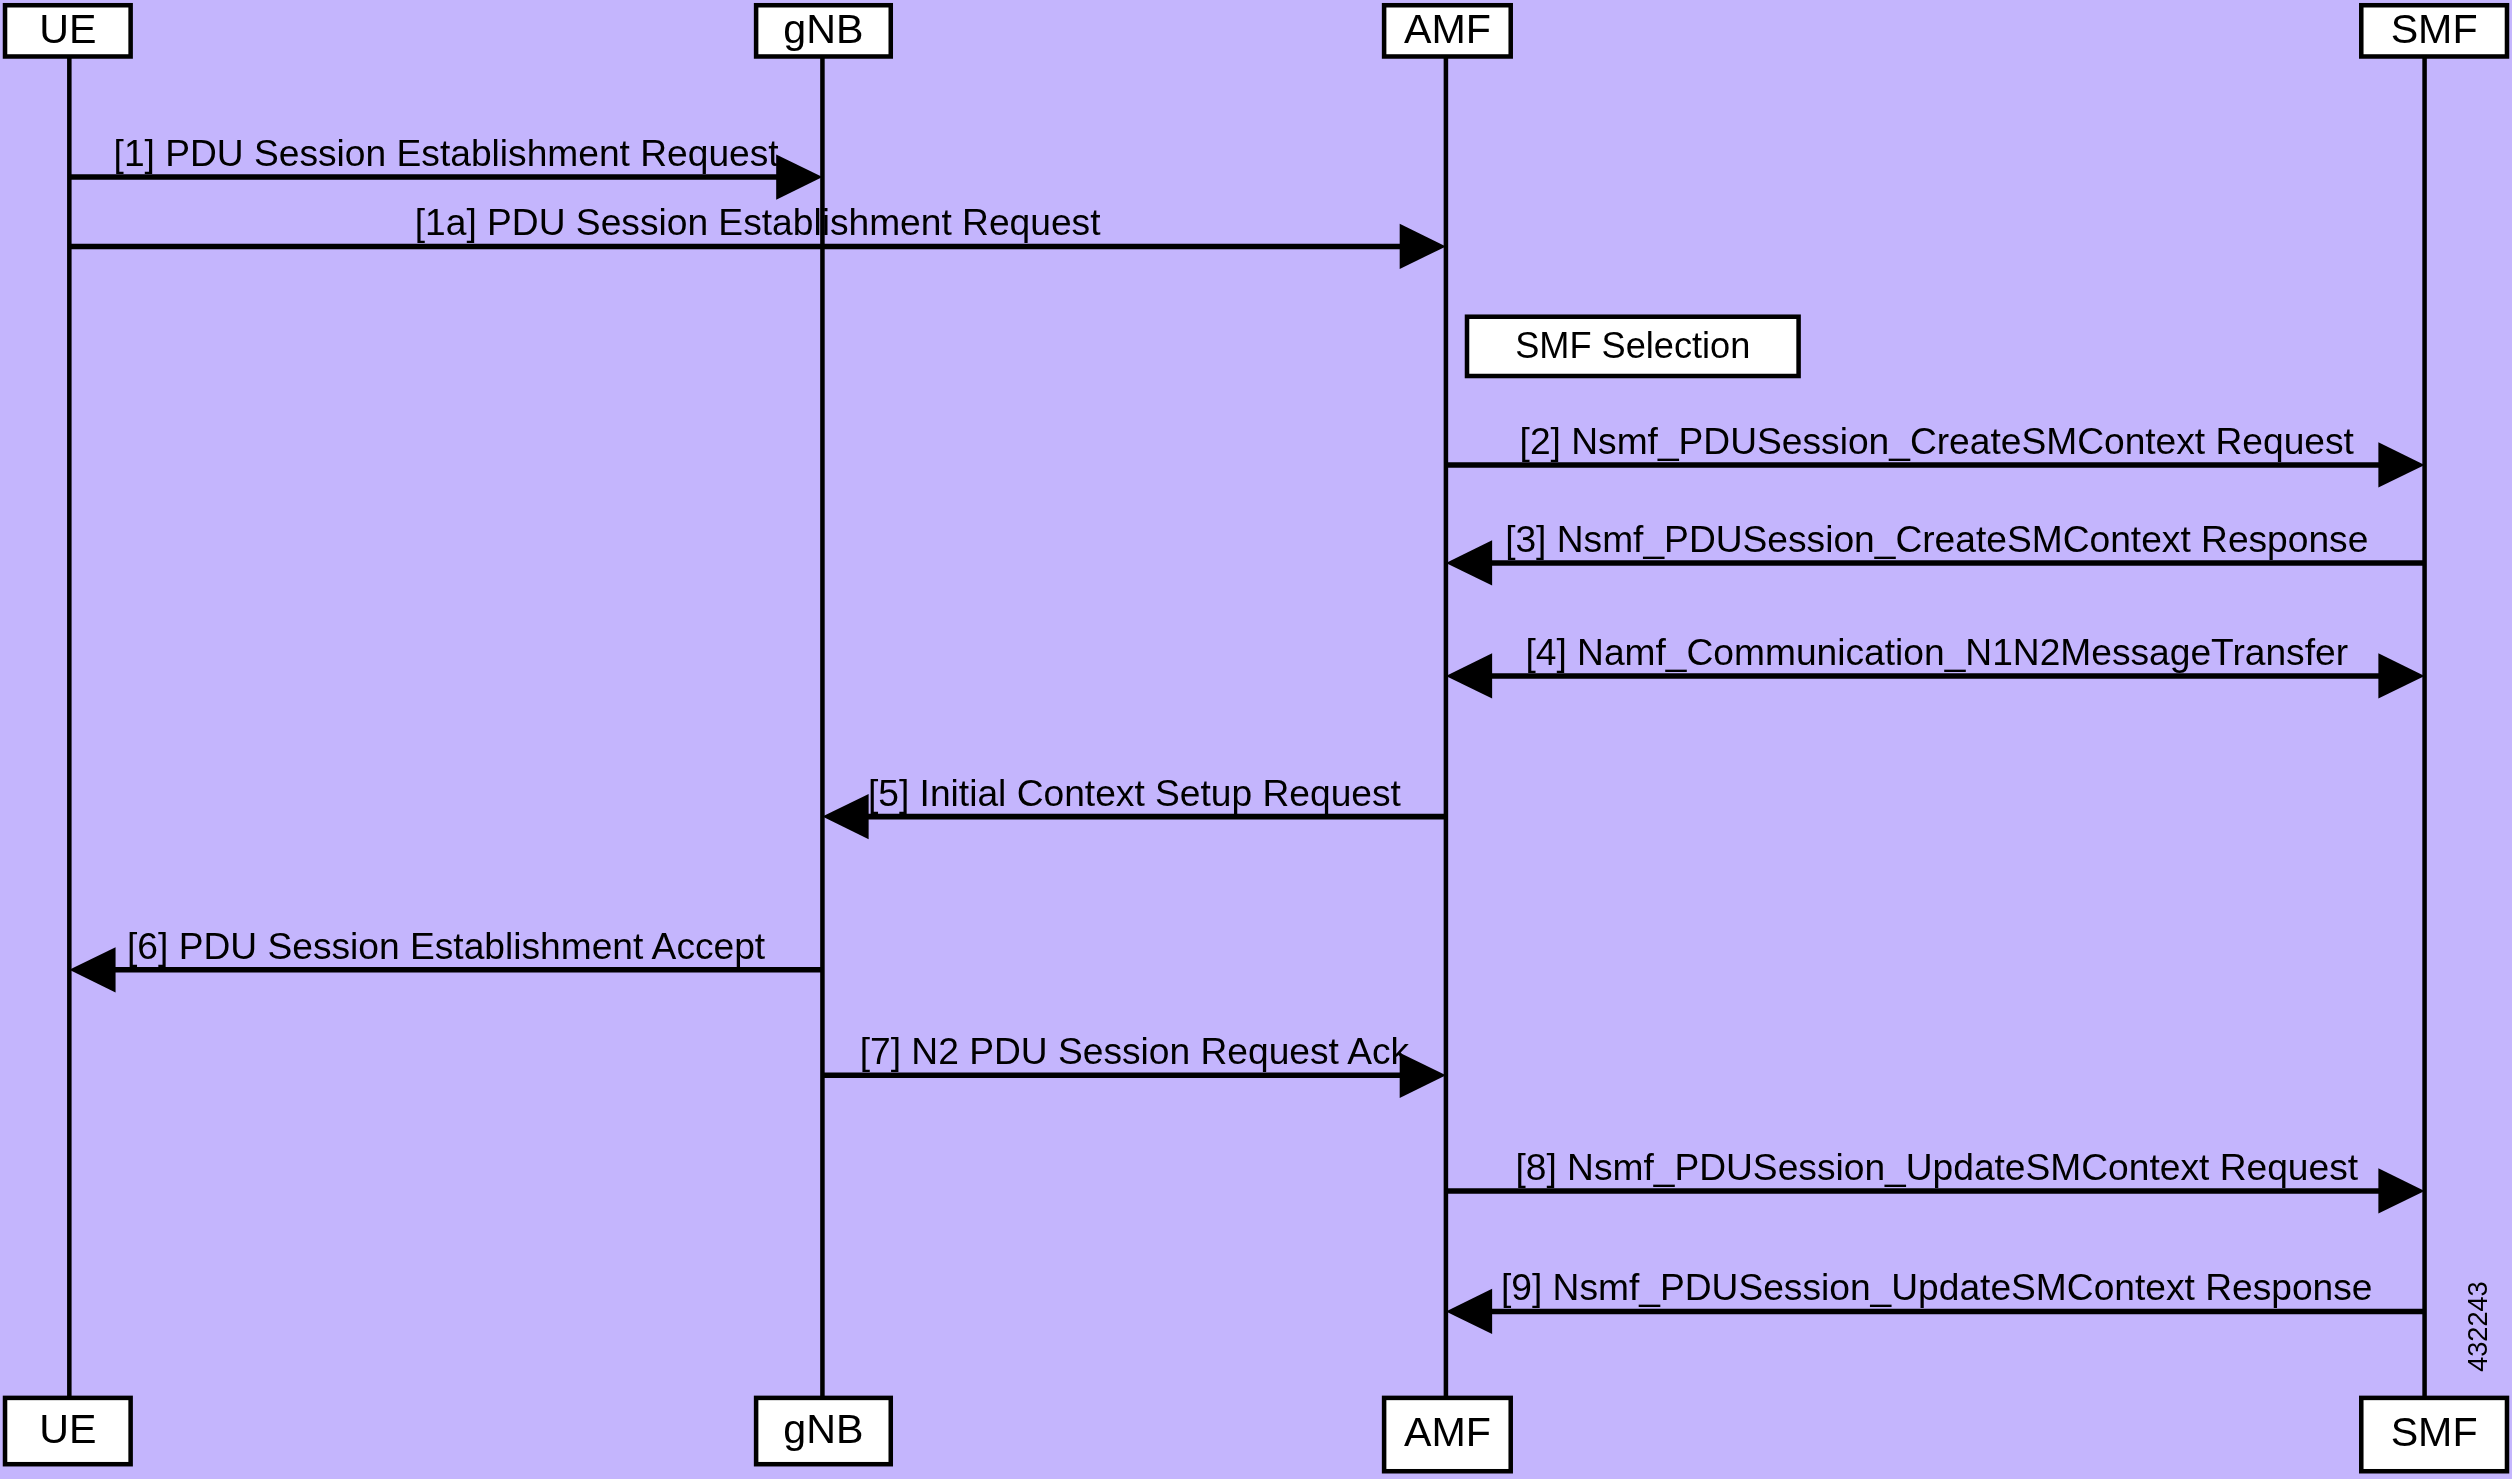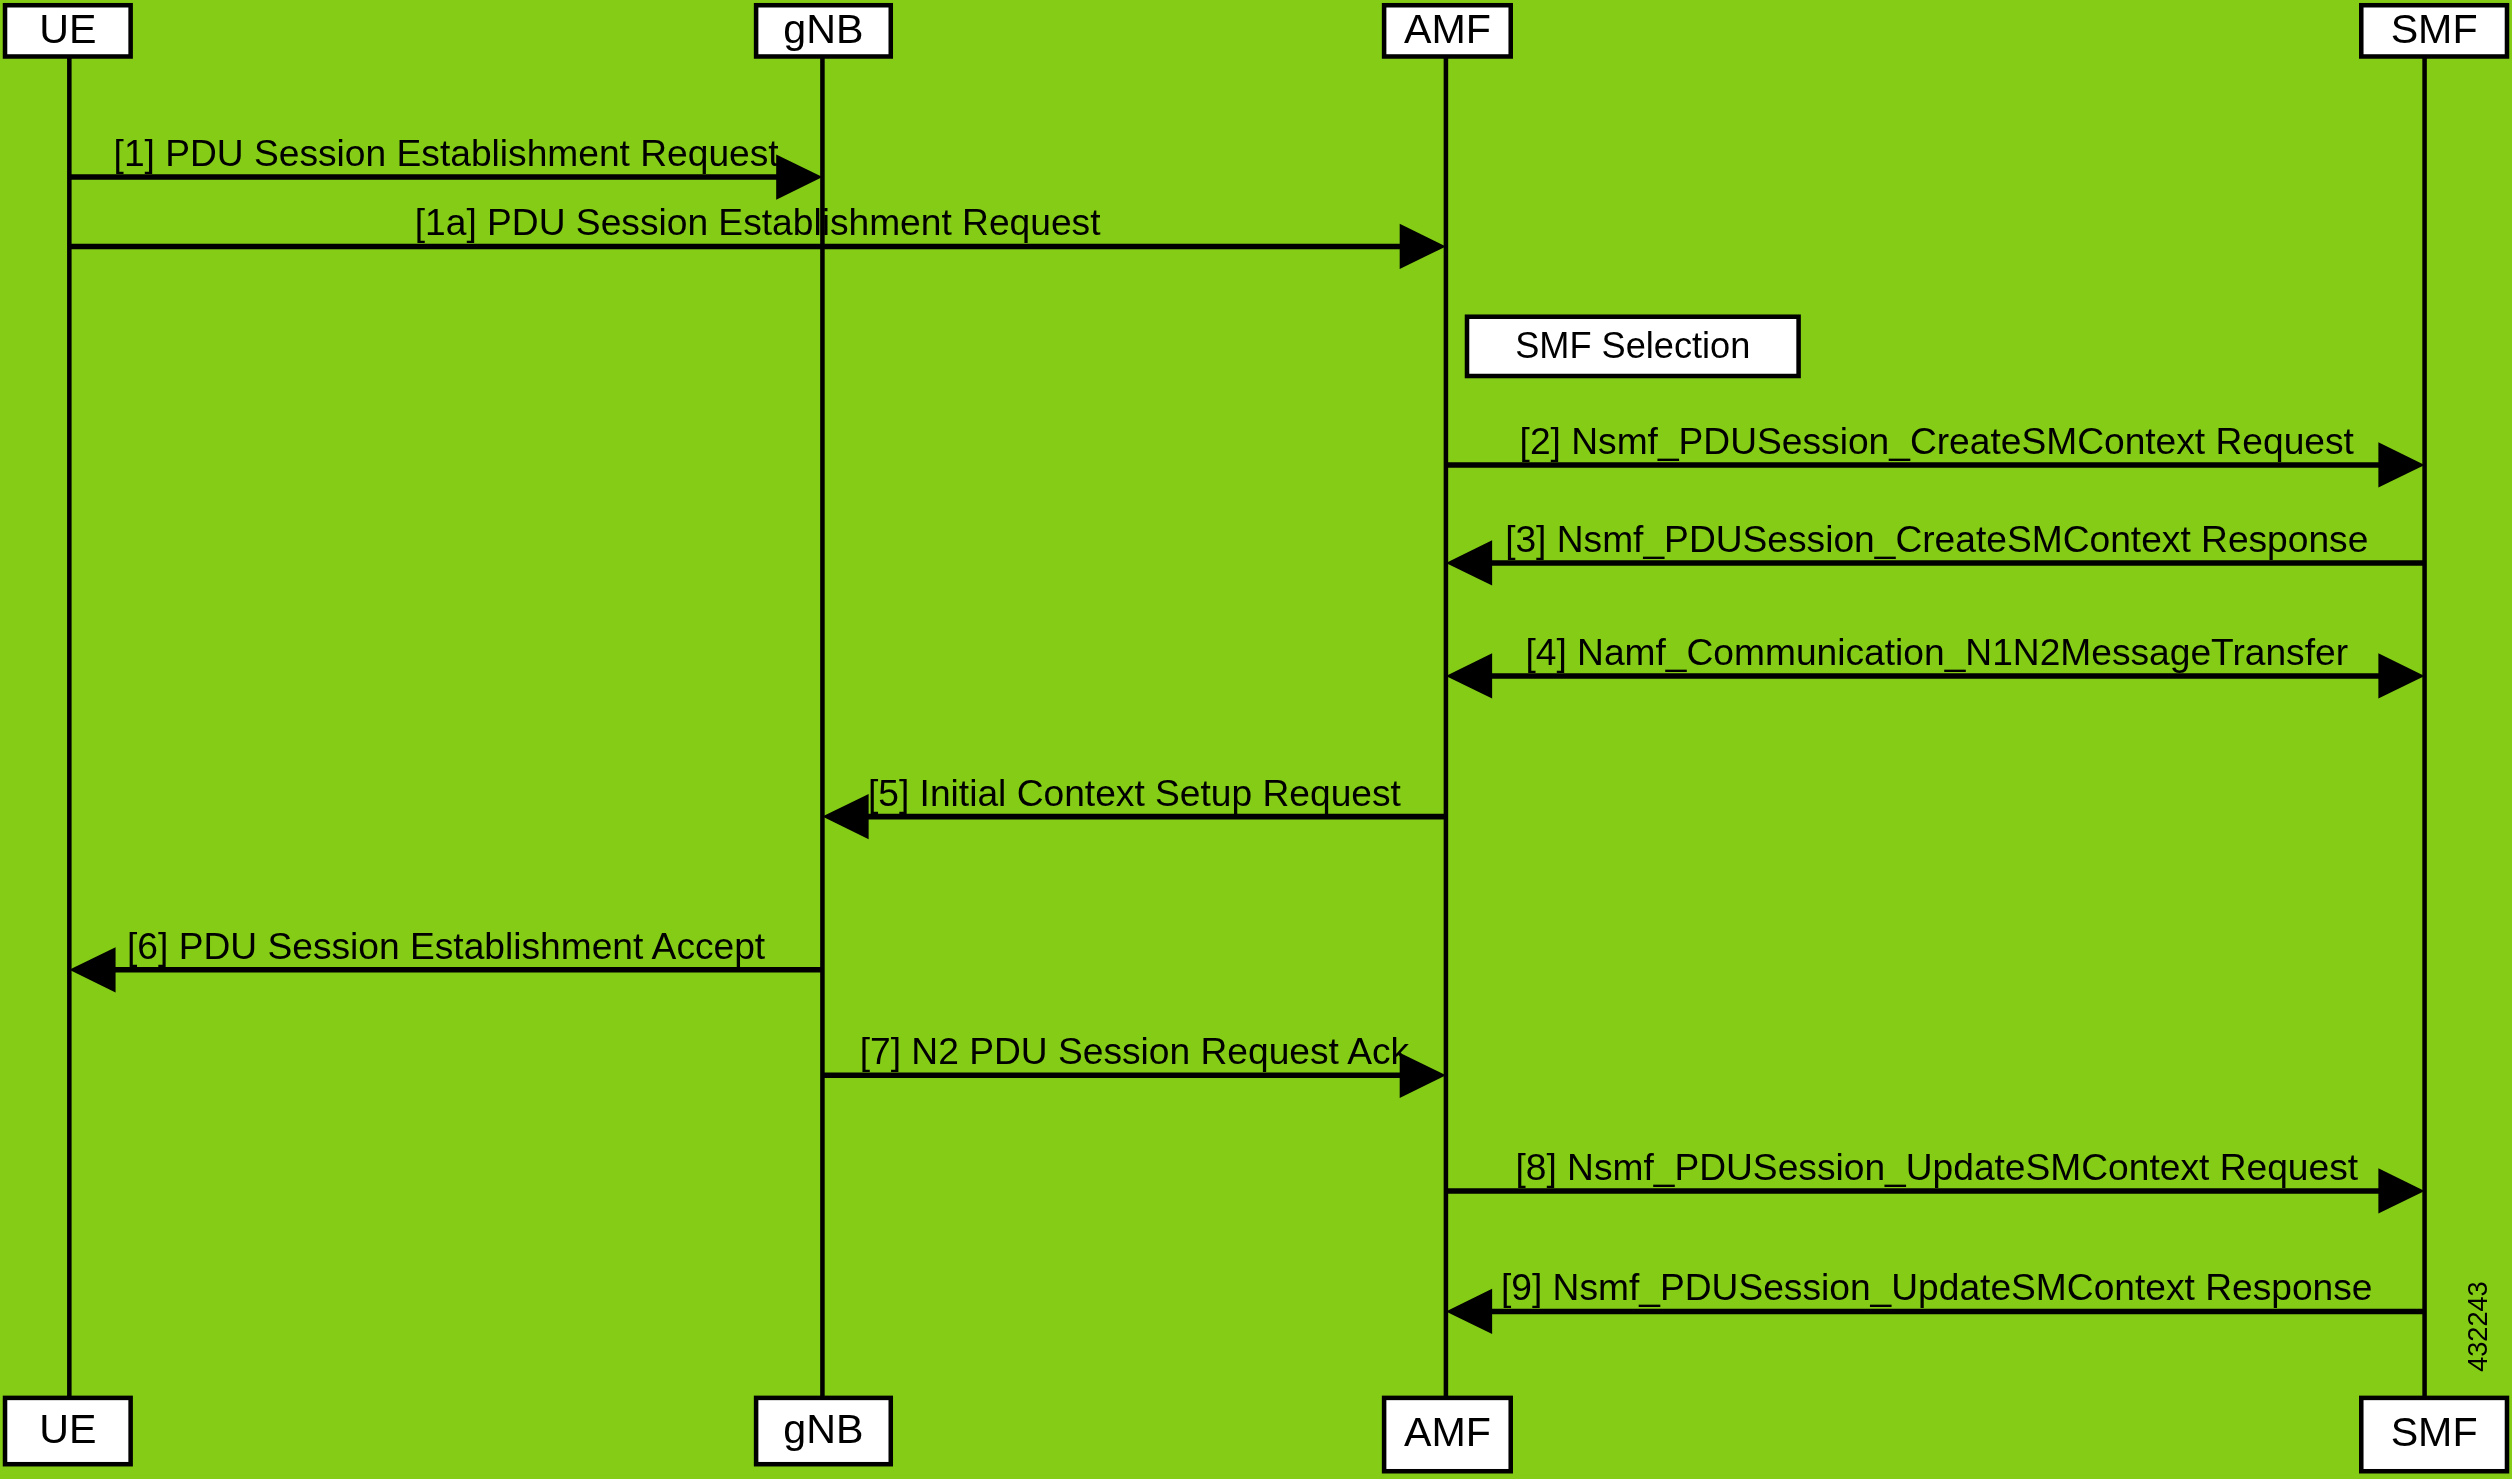--- a/index.html
+++ b/index.html
@@ -8,21 +8,21 @@
     padding: 0;
     background: #ffffff;
   }
   body {
     font-family: "Liberation Sans", sans-serif;
   }
   #canvas {
     position: relative;
     width: 2512px;
     height: 1480px;
-    background: #84cc16;
+    background: #c4b5fd;
     overflow: hidden;
   }
   svg.diagram {
     position: absolute;
     left: 0;
     top: 0;
     width: 2512px;
     height: 1480px;
     display: block;
   }

